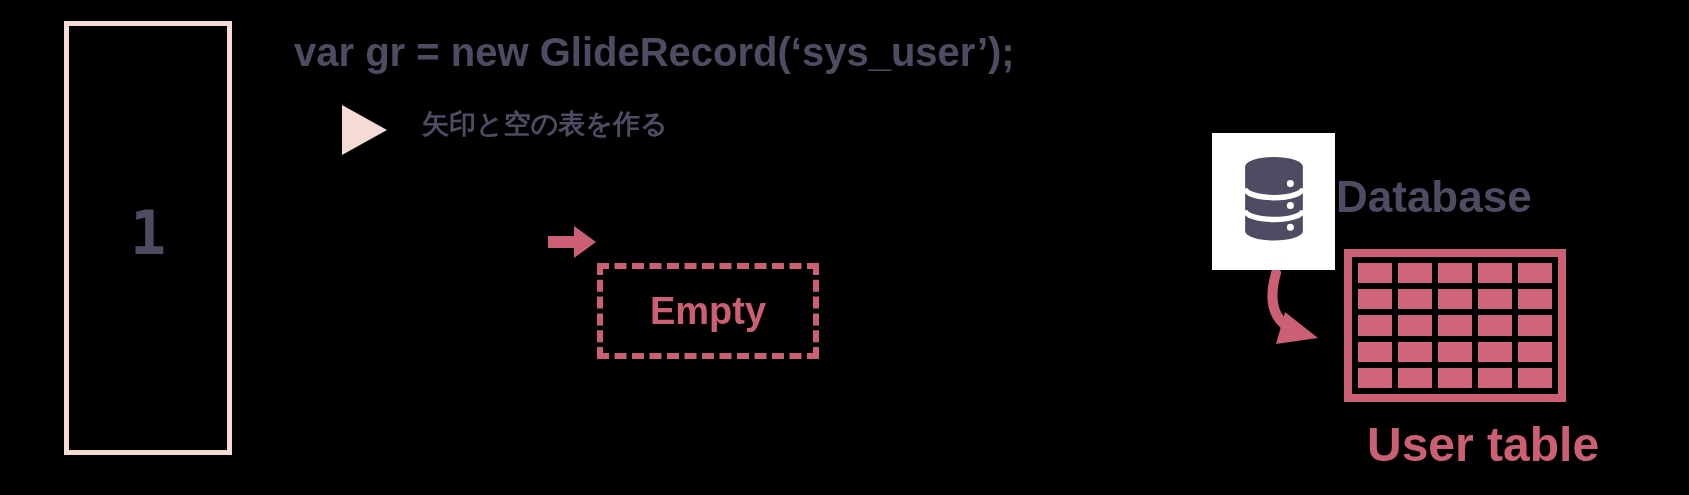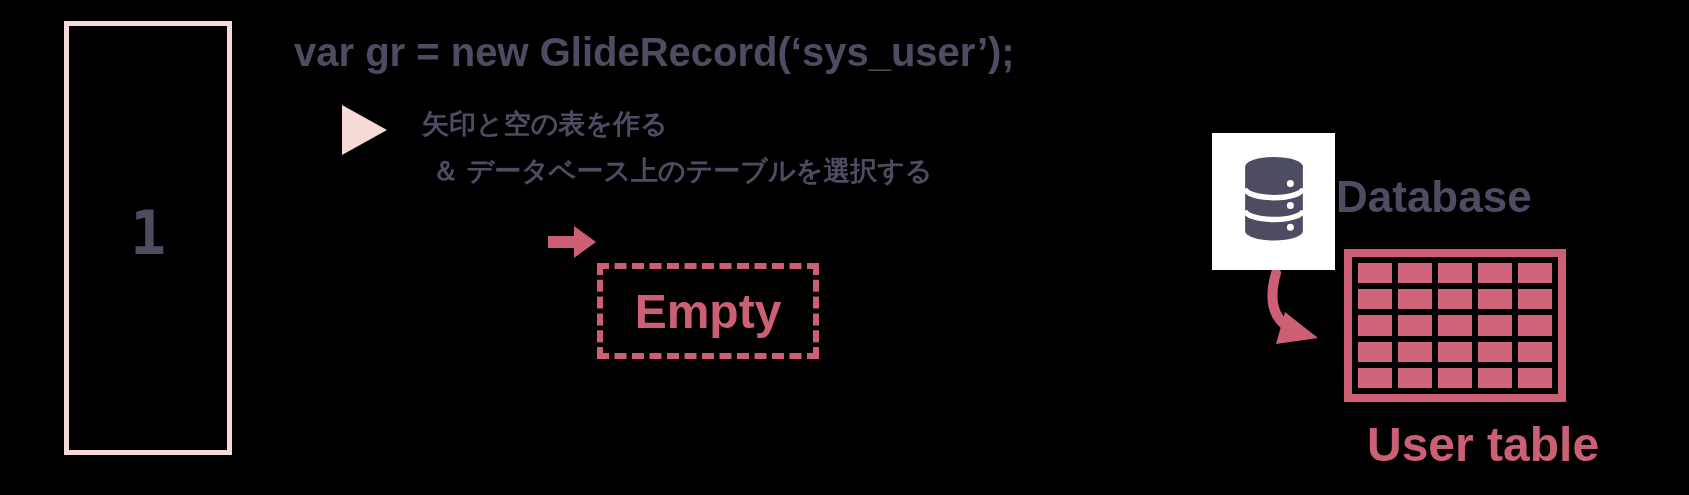--- a/index.html
+++ b/index.html
@@ -76,21 +76,21 @@
   
   .empty-box {
     position: absolute;
     left: 597px; top: 263px;
     width: 210px; height: 84px;
     border: 6px dashed var(--accent, #CC5F73);
     display: flex; align-items: center; justify-content: center;
   }
   .empty-label {
     color: var(--accent, #CC5F73);
-    font-size: 48px;
+    font-size: 38px;
     font-weight: bold;
   }
 
   
   .db-tile {
     position: absolute;
     left: 1212px; top: 133px;
     width: 123px; height: 137px;
     background: var(--white, #FFFFFF);
     display: flex; align-items: center; justify-content: center;
@@ -146,21 +146,20 @@
   <div class="step-box">
     <span class="step-number">1</span>
   </div>
 
   <div class="code-line">var gr = new GlideRecord(‘sys_user’);</div>
 
   <div class="bullet-triangle"></div>
 
   <div class="note">
     <div class="line1">矢印と空の表を作る</div>
-    <div class="line2">＆ データベース上のテーブルを選択する</div>
   </div>
 
   <div class="pointer-arrow">
     <svg width="48" height="32" viewBox="0 0 48 32" aria-hidden="true">
       <rect x="0" y="10" width="27" height="12" fill="#CC5F73"></rect>
       <polygon points="26,0 48,16 26,32" fill="#CC5F73"></polygon>
     </svg>
   </div>
 
   <div class="empty-box">

